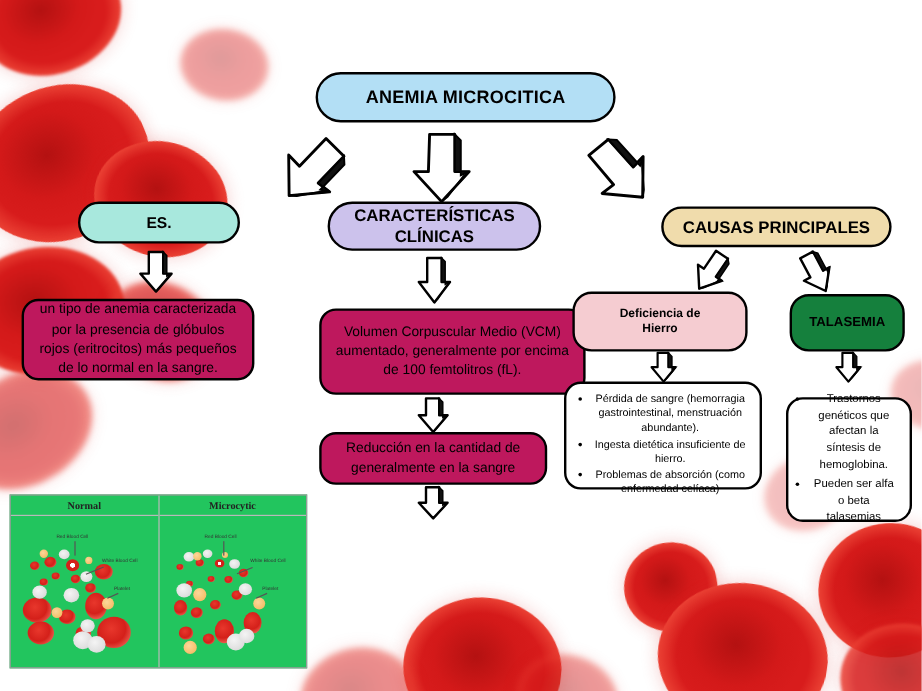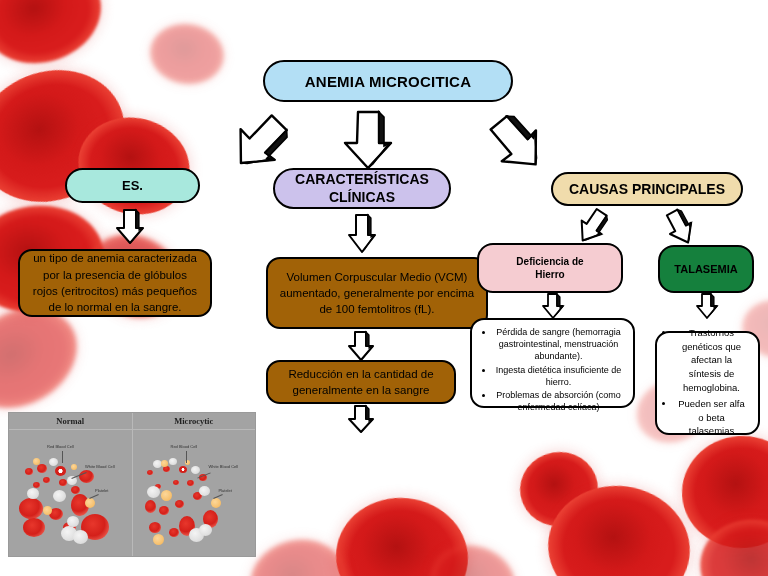--- a/index.html
+++ b/index.html
@@ -36,38 +36,38 @@
   .title-node{
     font-size:15px;font-weight:bold;letter-spacing:.2px;
     background:#b3dff5;border-radius:26px;border:2px solid #000;
   }
   .es-node{background:#a8e8dd;font-size:13px;font-weight:bold;}
   .carac-node{background:#ccc2ec;font-size:14px;font-weight:bold;line-height:1.22;}
   .causas-node{background:#f0dcac;font-size:14px;font-weight:bold;}
   .hierro-node{background:#f5ccd1;font-size:10px;font-weight:bold;line-height:1.3;}
   .talasemia-node{background:#15803d;font-size:11px;font-weight:bold;}
 
-  .text-node{background:#a16207;font-size:11.5px;line-height:1.42;padding:6px 10px;justify-content:center;}
+  .text-node{background:#be185d;font-size:11.5px;line-height:1.42;padding:6px 10px;justify-content:center;}
 
   .bullets{
     position:absolute;box-sizing:border-box;background:#fff;border:2px solid #000;
     border-radius:14px;z-index:5;padding:7px 8px 7px 6px;
   }
   .bullets ul{margin:0;padding:0 2px 0 16px;list-style:disc;}
   .bullets li{font-size:9px;line-height:1.32;text-align:center;margin:0 0 2px 0;}
   .bullets.tal ul{padding-left:12px;}
   .bullets.tal li{font-size:9.5px;line-height:1.45;}
 
   
   .arrow{position:absolute;z-index:6;}
   .arrow svg{display:block;overflow:visible;}
 
   
   .inset{
-    position:absolute;box-sizing:border-box;background:#a3a3a3;
+    position:absolute;box-sizing:border-box;background:#22c55e;
     border:1px solid #9a9a9a;z-index:7;display:flex;flex-direction:column;
   }
   .inset-row{display:flex;flex:1;min-height:0;}
   .inset-panel{flex:1;min-width:0;position:relative;border-right:1px solid #b9b9b9;display:flex;flex-direction:column;}
   .inset-panel:last-child{border-right:none;}
   .inset-title{
     text-align:center;font-size:8.5px;font-weight:bold;color:#222;
     padding:3px 0 3px;border-bottom:1px solid #b9b9b9;font-family:"Liberation Serif", serif;
   }
   .inset-body{position:relative;flex:1;min-height:0;overflow:hidden;}

